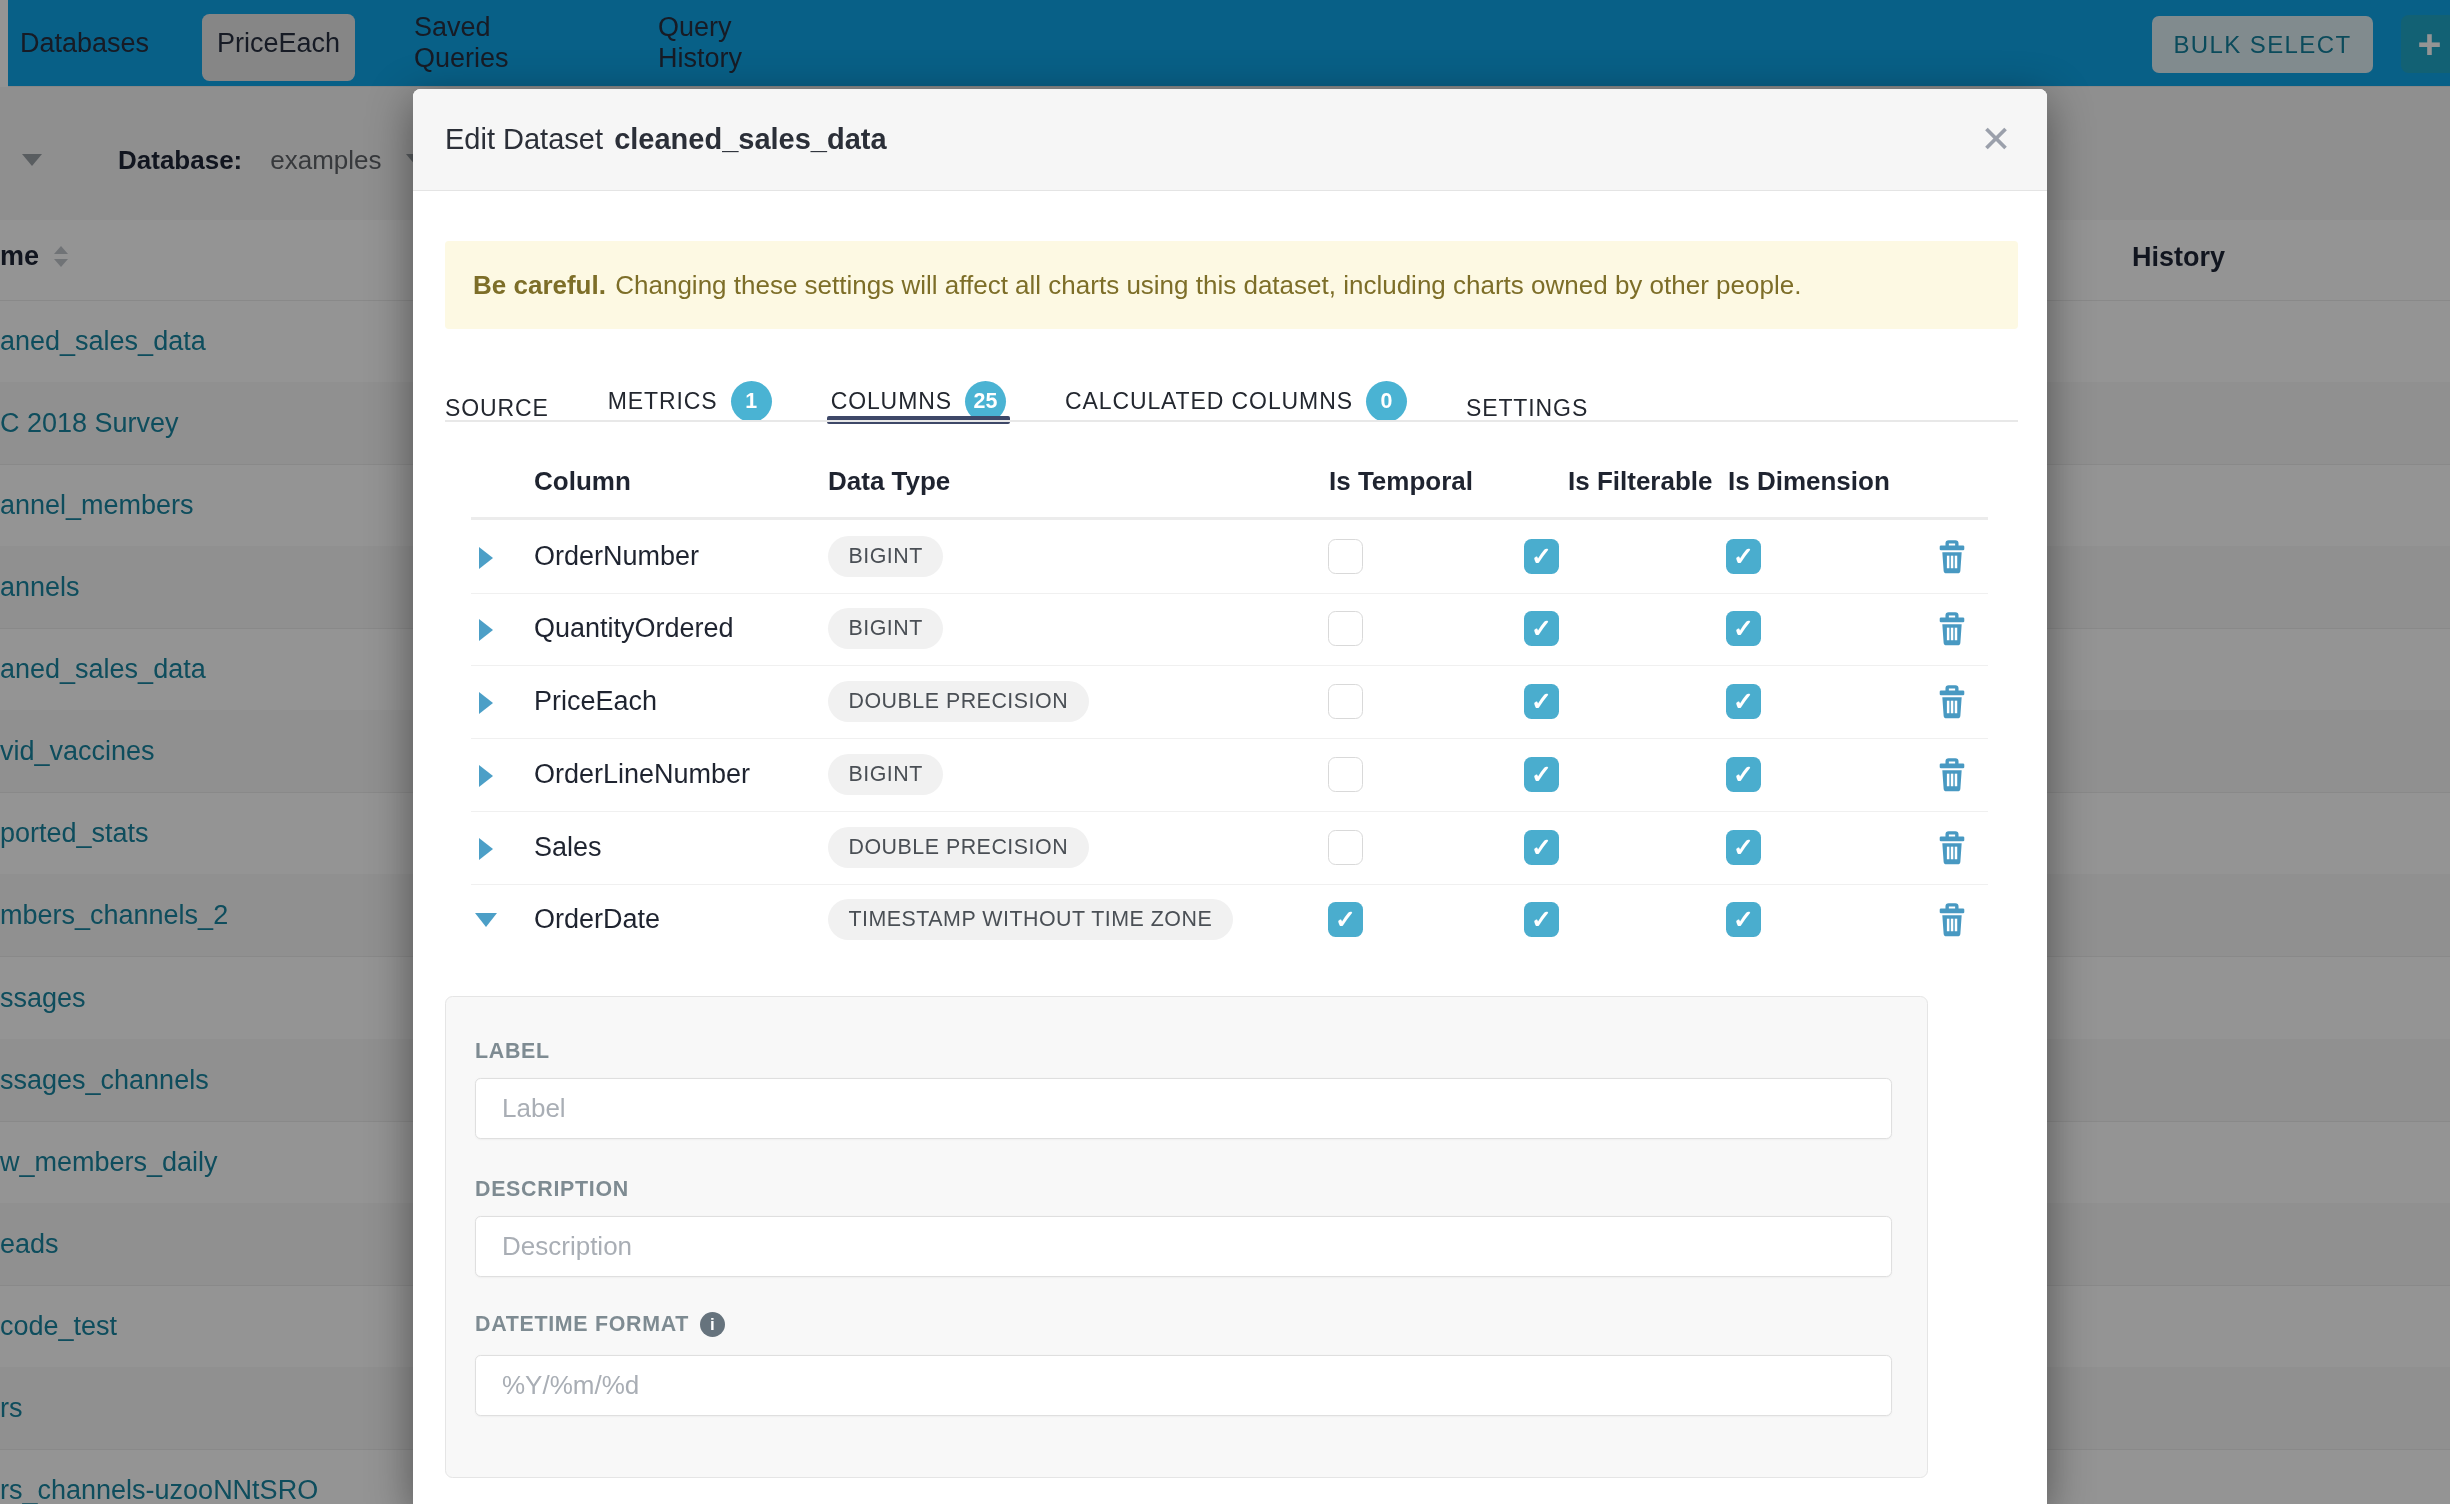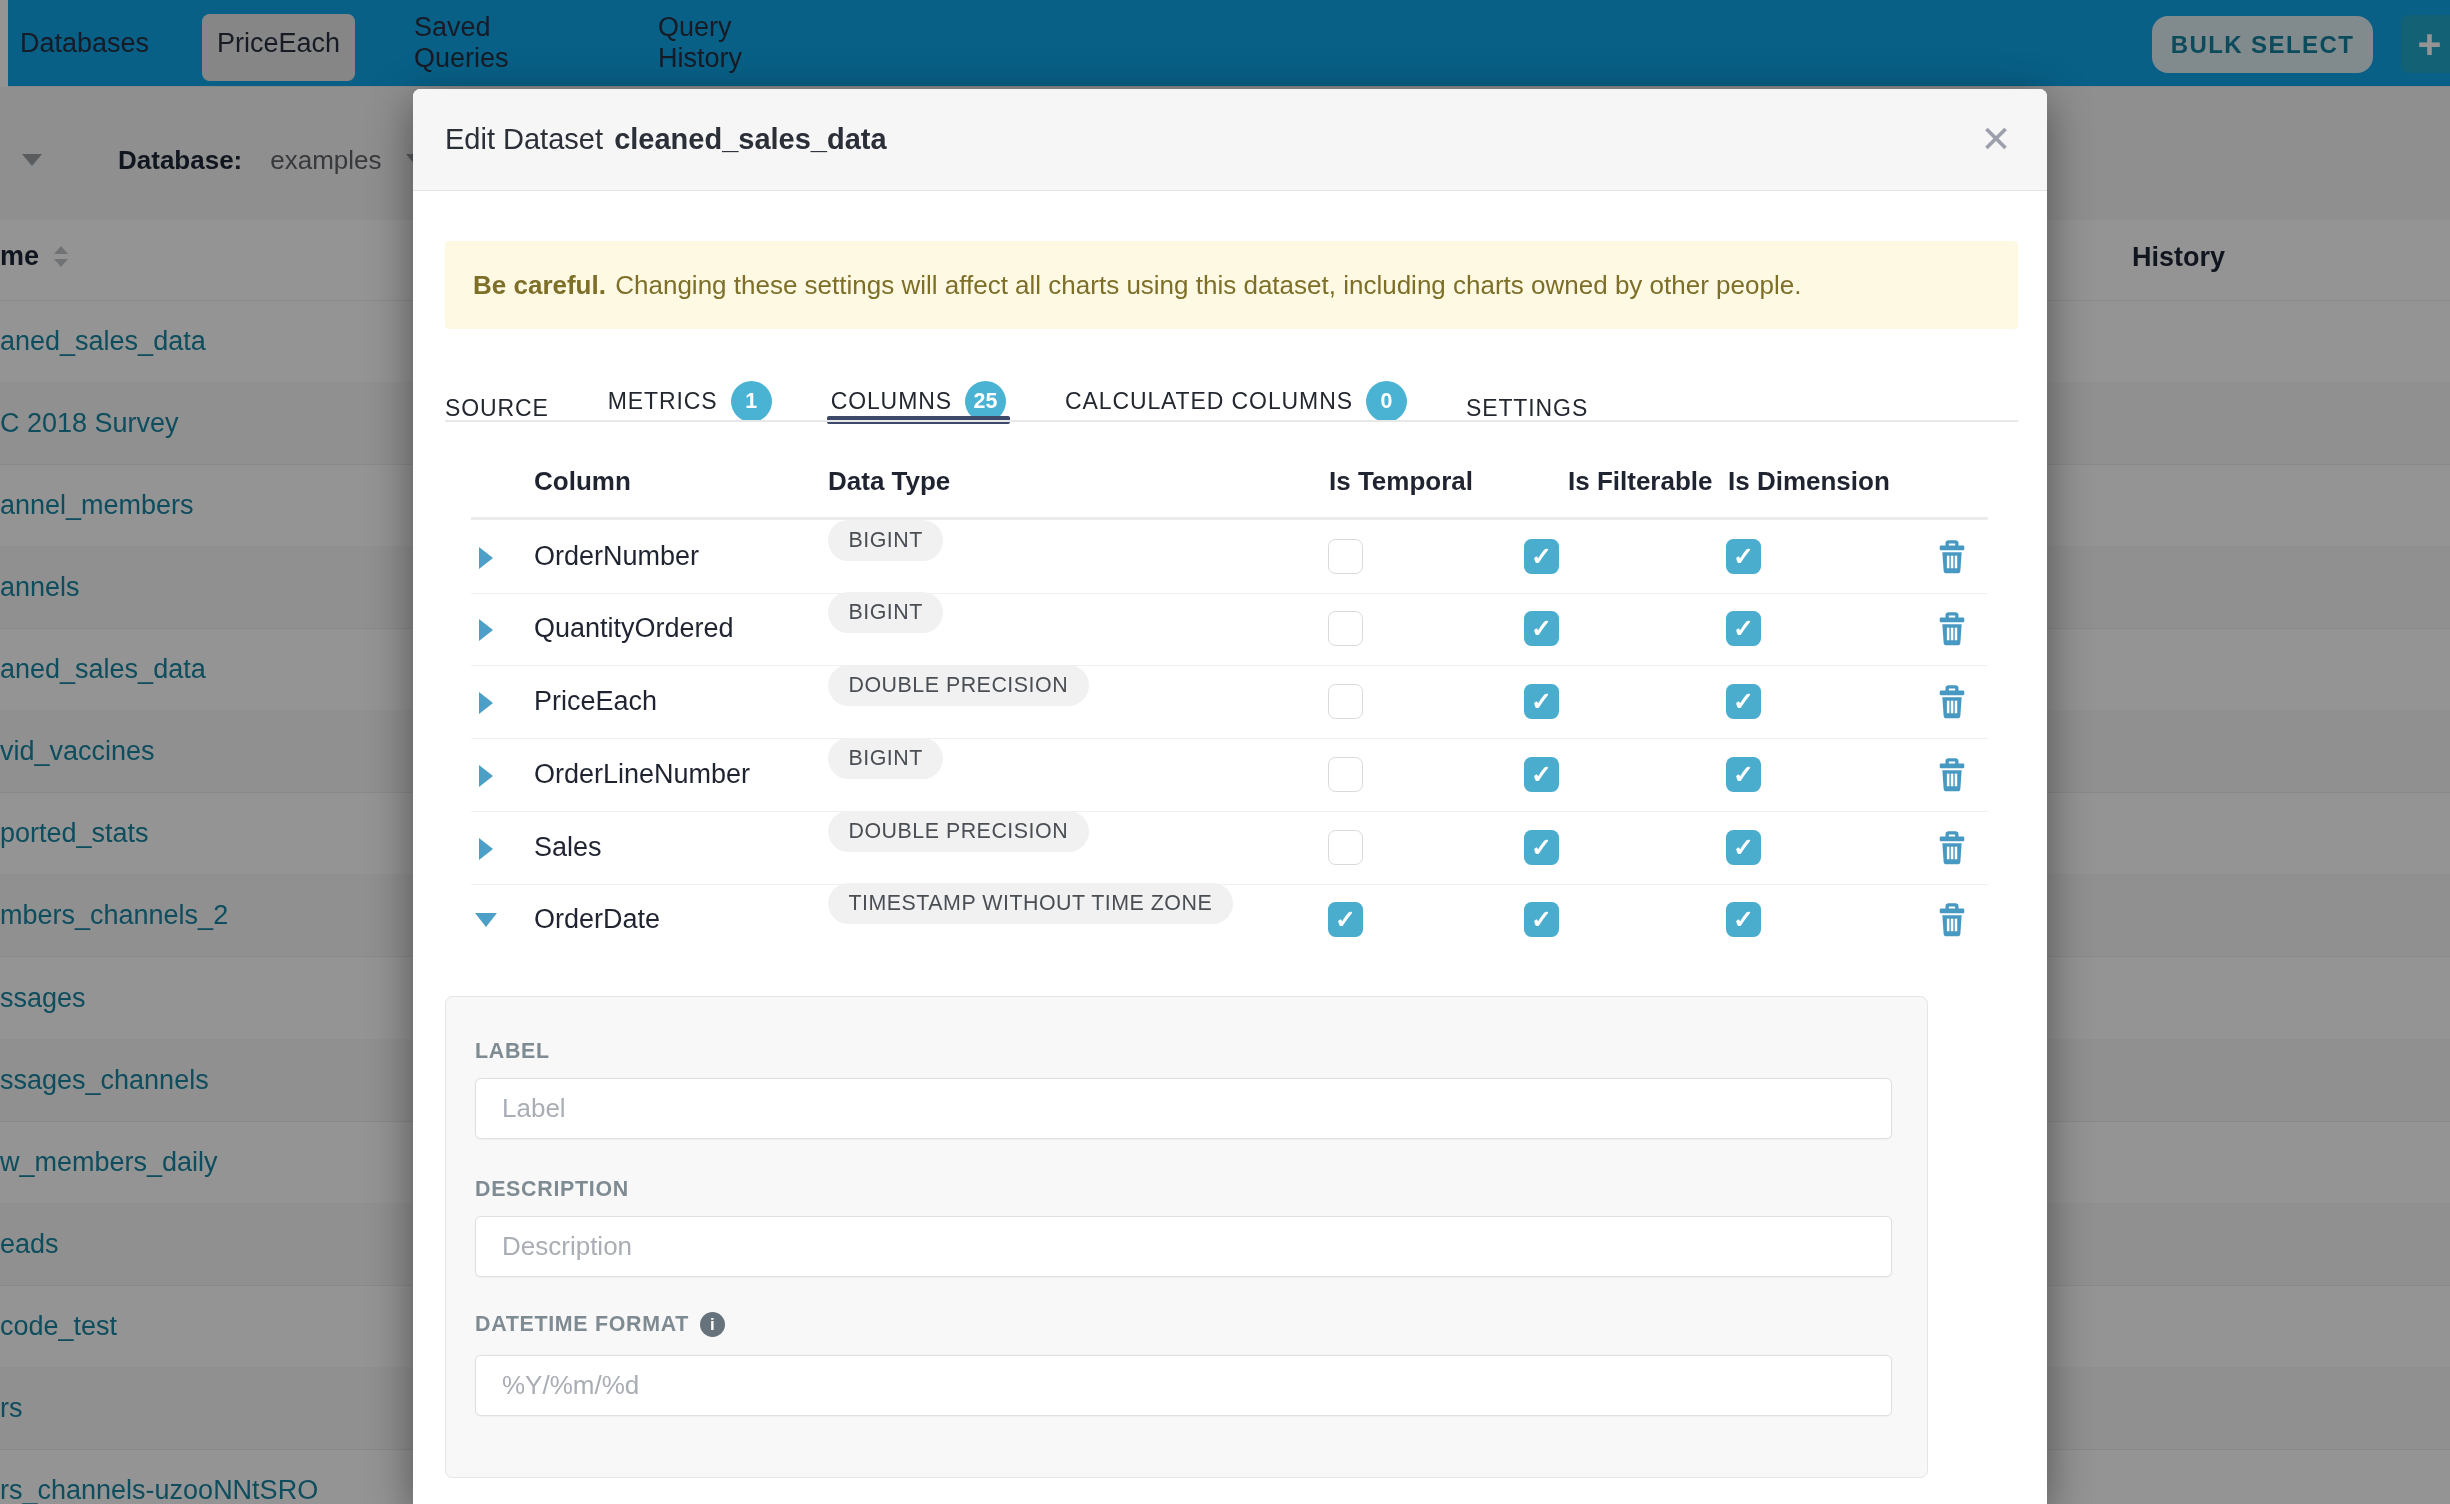--- a/index.html
+++ b/index.html
@@ -6,22 +6,22 @@
   #stage{position:relative;width:2450px;height:1505px;overflow:hidden;background:#fff;
          font-family:"Liberation Sans",sans-serif;}
   
   .topnav{position:absolute;left:8px;top:0;width:100%;height:86px;background:#0ea5e9;
           border-bottom:0.9px solid #E9E9E9;z-index:1;}
   .nav-item{position:absolute;top:0;height:86px;display:flex;align-items:center;justify-content:center;
             font-size:27px;color:#283040;cursor:pointer;}
   .nav-pill{position:absolute;top:14px;height:67px;background:#E7E7E7;border-radius:7.5px;z-index:-1;
             left:0;width:100%;}
   .bulk-btn{position:absolute;left:2144px;top:16px;width:221px;height:57px;background:#DFEFF4;
-            color:#14819E;border-radius:16px;display:flex;align-items:center;justify-content:center;
-            font-size:24px;font-weight:700;letter-spacing:1.4px;}
+            color:#14819E;border-radius:7px;display:flex;align-items:center;justify-content:center;
+            font-size:24px;font-weight:400;letter-spacing:1.4px;}
   .plus-btn{position:absolute;left:2393px;top:15px;width:57px;height:58px;background:#20A7C9;
             color:#fff;border-radius:7.5px 0 0 7.5px;display:flex;align-items:center;justify-content:center;
             font-size:41px;font-weight:700;}
   .pagebody{position:absolute;left:0;top:87px;width:100%;height:133px;background:#F7F7F7;}
   .caret-down{width:0;height:0;border-left:10.3px solid transparent;border-right:10.3px solid transparent;
               border-top:12px solid #9AA0A6;display:inline-block;}
   .filter-db{position:absolute;top:134px;height:52px;display:flex;align-items:center;font-size:26px;}
   .bg-card{position:absolute;left:0;top:220px;width:100%;height:1285px;background:#fff;}
   .bg-card-header{position:absolute;left:0;top:0;width:100%;height:80px;border-bottom:0.9px solid #EDEDED;}
   .bg-h-name{position:absolute;left:0;top:20.5px;font-size:27px;font-weight:700;color:#1E2536;}
@@ -66,21 +66,21 @@
   .mt-h{position:absolute;font-size:26px;font-weight:700;color:#1F2430;}
   .mt-underline{position:absolute;left:58px;top:428px;width:1517px;height:2.8px;background:#ECECEC;}
   .mrow{position:absolute;left:58px;width:1517px;height:73px;border-bottom:0.9px solid #F0F0F0;}
   .mrow.noborder{border-bottom:none;}
   .mcaret-r{position:absolute;left:7.5px;top:27px;width:0;height:0;border-top:11.2px solid transparent;
             border-bottom:11.2px solid transparent;border-left:14px solid #4C9FC7;}
   .mcaret-d{position:absolute;left:3.7px;top:30px;width:0;height:0;border-left:11.2px solid transparent;
             border-right:11.2px solid transparent;border-top:14px solid #4C9FC7;}
   .mname{position:absolute;left:63px;top:0;height:73px;display:flex;align-items:center;
          font-size:27px;color:#1F2430;}
-  .mpill{position:absolute;left:357px;top:0;height:41px;background:#F1F1F1;border-radius:20.5px;
+  .mpill{position:absolute;left:357px;top:16px;height:41px;background:#F1F1F1;border-radius:20.5px;
          display:flex;align-items:center;padding:0 20.5px;font-size:21.4px;color:#4A4F55;letter-spacing:0.5px;}
   .cb{position:absolute;top:18.6px;width:35px;height:35px;border-radius:7.5px;box-sizing:border-box;
       display:flex;align-items:center;justify-content:center;cursor:pointer;}
   .cb.unchecked{background:#fff;border:1.9px solid #D9D9D9;}
   .cb.checked{background:#4AADCE;color:#fff;font-size:25px;font-weight:700;}
   .cb.c1{left:857px;} .cb.c2{left:1053px;} .cb.c3{left:1255px;}
   .trash{position:absolute;left:1465px;top:19.6px;width:32px;height:34px;cursor:pointer;}
   
   .xpanel{position:absolute;left:32px;top:907px;width:1483px;height:482px;background:#F8F8F8;
           border:0.9px solid #E5E5E5;border-radius:7.5px;box-sizing:border-box;}

